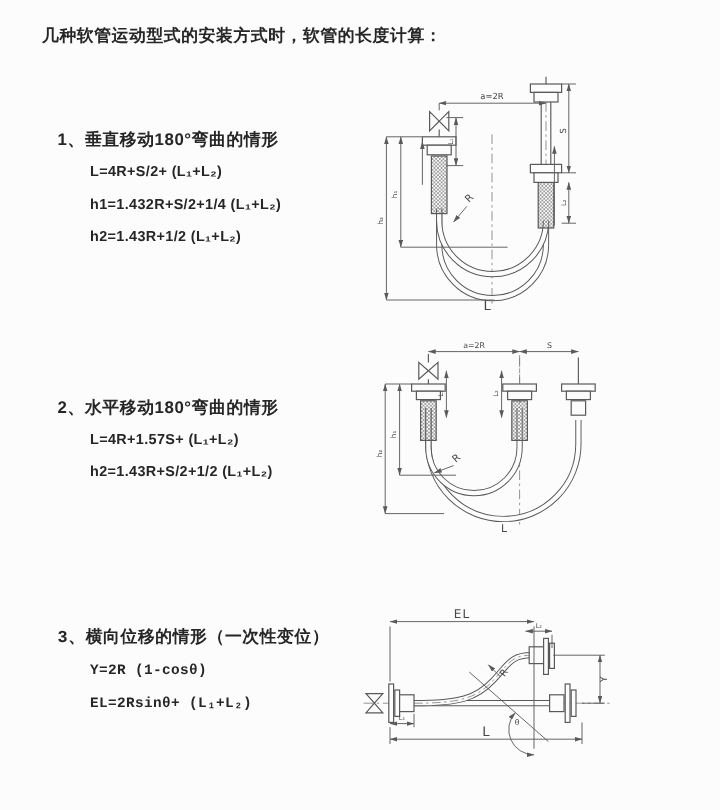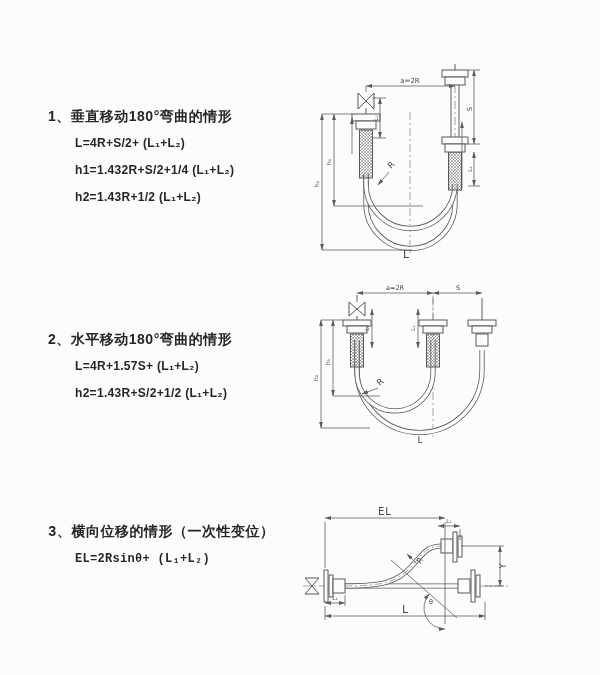--- a/index.html
+++ b/index.html
@@ -32,20 +32,21 @@
   .fit    { fill:#fcfcfc; stroke:#595959; stroke-width:1; }
   .braid  { stroke:#595959; stroke-width:1; }
   .valve  { fill:#fcfcfc; stroke:#595959; stroke-width:1; }
   text.dlab { fill:#474747; font-family:"DejaVu Sans","Liberation Sans",sans-serif; }
 </style>
 </head>
 <body>
 
 <div class="page">
 
+  <div class="title">几种软管运动型式的安装方式时，软管的长度计算：</div>
 
   <section class="sec sec1">
     <div class="heading">1、垂直移动180°弯曲的情形</div>
     <div class="formula">L=4R+S/2+ (L₁+L₂)</div>
     <div class="formula">h1=1.432R+S/2+1/4 (L₁+L₂)</div>
     <div class="formula">h2=1.43R+1/2 (L₁+L₂)</div>
   </section>
 
   <svg class="diag d1" width="282" height="202" viewBox="0 0 282 202">
     <defs>
@@ -230,20 +231,21 @@
     <g>
       <line class="dim" x1="70" y1="110" x2="54" y2="116" marker-end="url(#ar2)"></line>
       <text class="dlab" x="74" y="106" font-size="8.5" text-anchor="middle" transform="rotate(-40 74 106)">R</text>
     </g>
 
     <text class="dlab" x="112" y="165" font-size="9" text-anchor="middle">L</text>
   </svg>
 
   <section class="sec sec3">
     <div class="heading">3、横向位移的情形（一次性变位）</div>
+    <div class="formula">Y=2R (1-cosθ)</div>
     <div class="formula">EL=2Rsinθ+ (L₁+L₂)</div>
   </section>
 
   <svg class="diag d3" width="305" height="152" viewBox="0 0 305 152">
     <defs>
       <marker id="ar3" viewBox="0 0 10 6" refX="9.5" refY="3" markerWidth="8" markerHeight="4.8" orient="auto-start-reverse">
         <path d="M0 0 L10 3 L0 6 Z" fill="#5a5a5a"></path>
       </marker>
     </defs>
 

